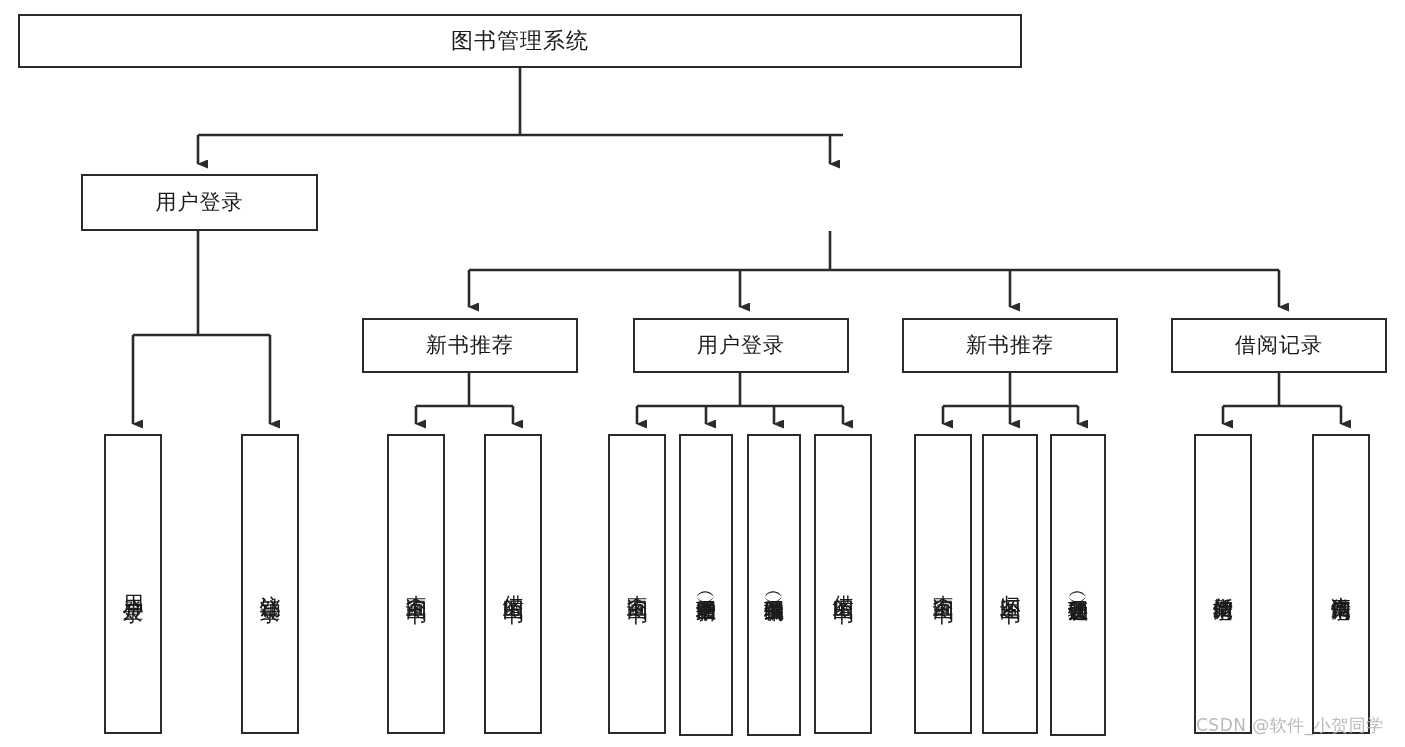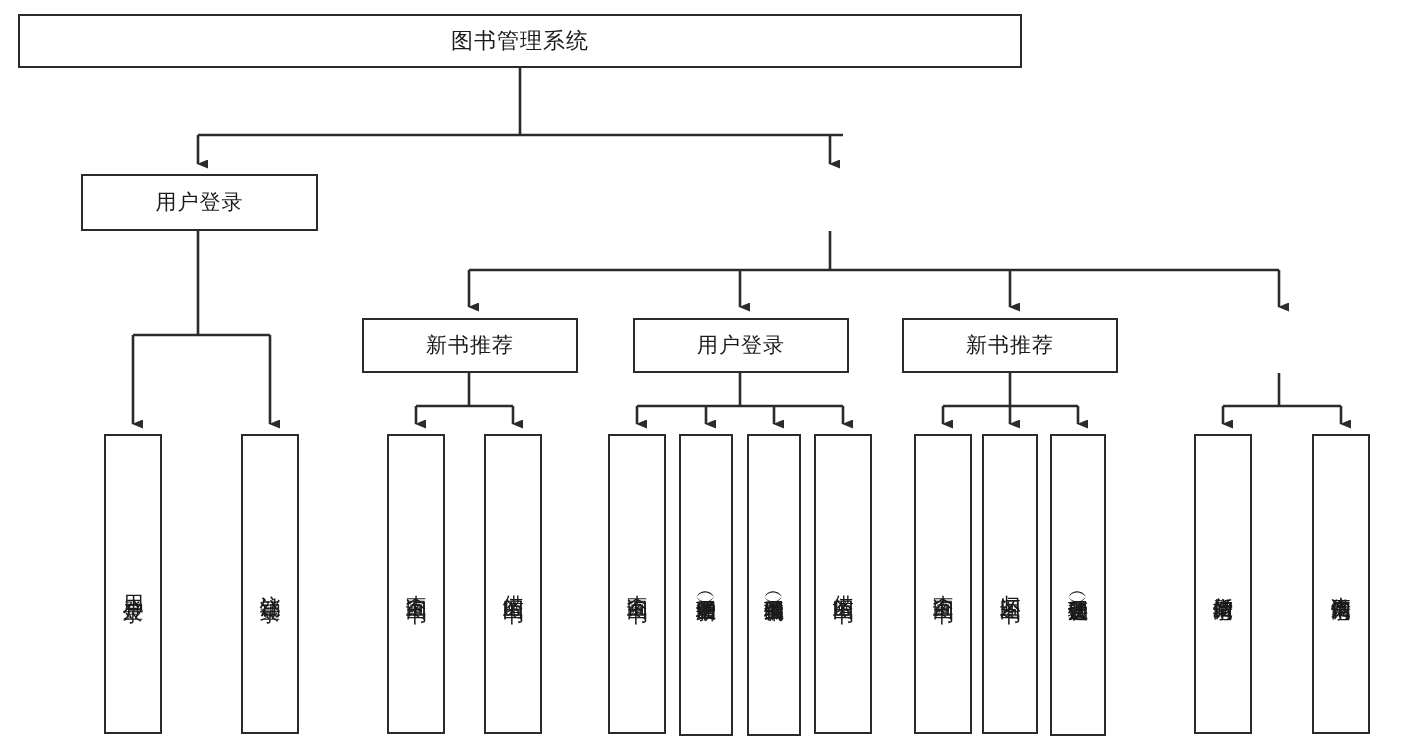--- a/index.html
+++ b/index.html
@@ -139,20 +139,23 @@
   </div>
 
   <div class="node horizontal" style="left:633px; top:318px; width:216px; height:55px;">
     <span>用户登录</span>
   </div>
 
   <div class="node horizontal" style="left:902px; top:318px; width:216px; height:55px;">
     <span>新书推荐</span>
   </div>
 
+  <div class="node horizontal" style="left:1171px; top:318px; width:216px; height:55px;">
+    <span>借阅记录</span>
+  </div>
 
   <div class="node vertical" style="left:104px; top:434px; width:58px; height:300px;">
     <span class="vtext">用户登录</span>
   </div>
 
   <div class="node vertical" style="left:241px; top:434px; width:58px; height:300px;">
     <span class="vtext">注销登录</span>
   </div>
 
   <div class="node vertical" style="left:387px; top:434px; width:58px; height:300px;">
@@ -192,14 +195,15 @@
   </div>
 
   <div class="node vertical" style="left:1194px; top:434px; width:58px; height:300px; font-size:20px; letter-spacing:1px;">
     <span class="vtext">新增借阅记录</span>
   </div>
 
   <div class="node vertical" style="left:1312px; top:434px; width:58px; height:300px; font-size:20px; letter-spacing:1px;">
     <span class="vtext">查询借阅记录</span>
   </div>
 
+  <div class="watermark" style="left:1196px; top:714px;">CSDN @软件_小贺同学</div>
 
 </div>
 
 </body></html>

